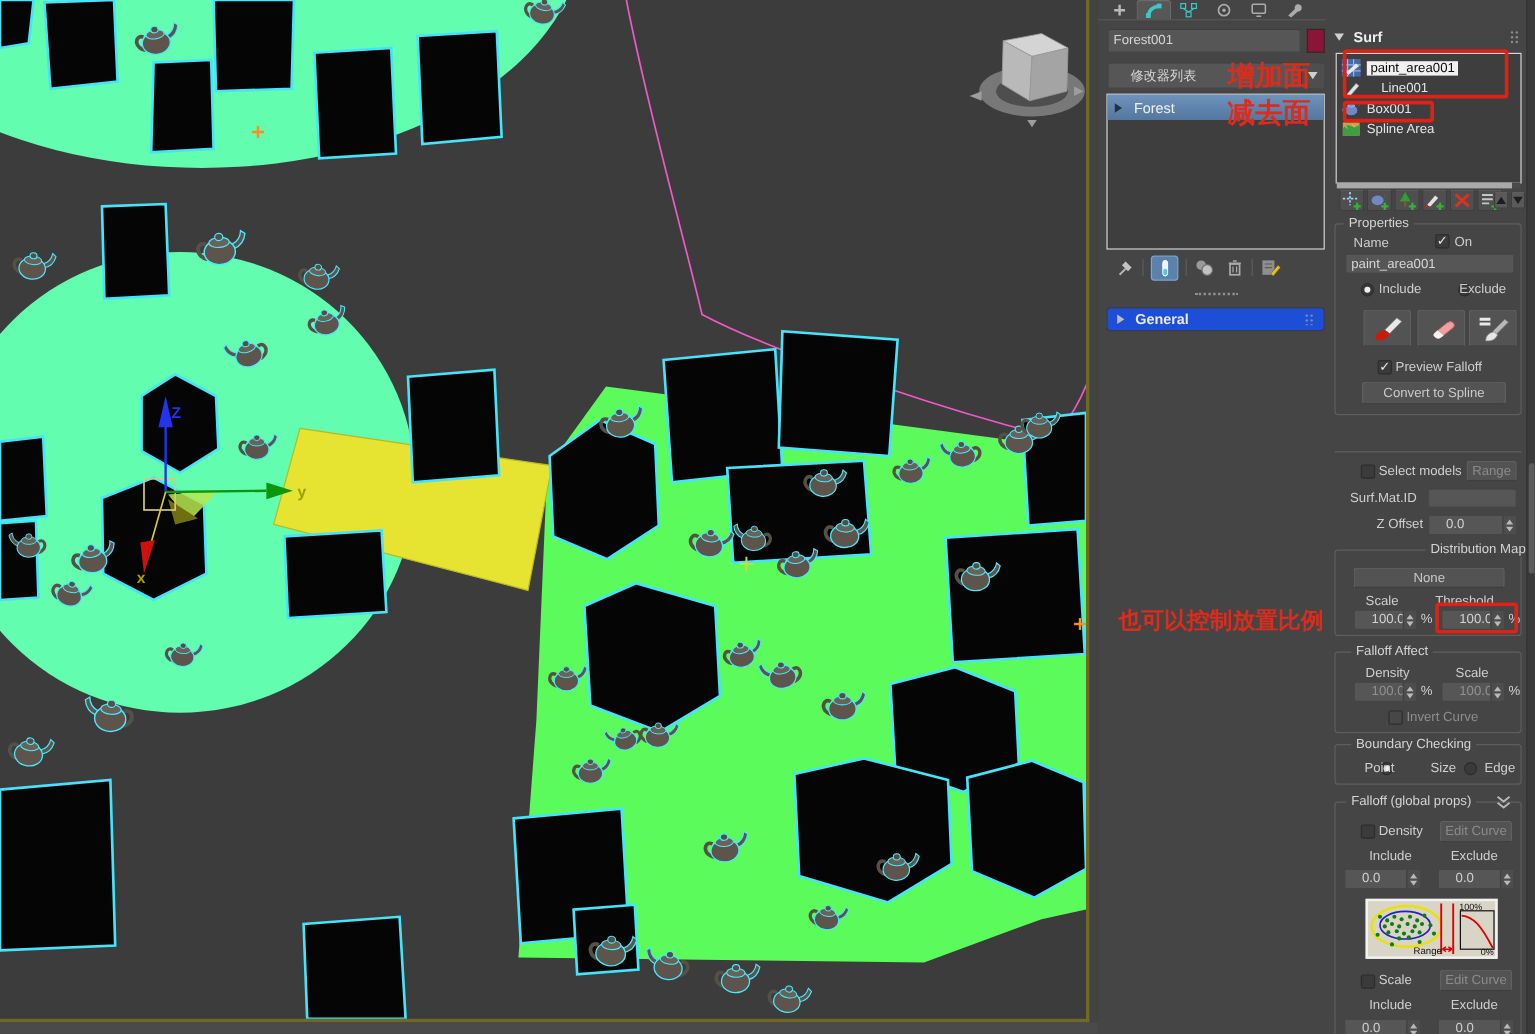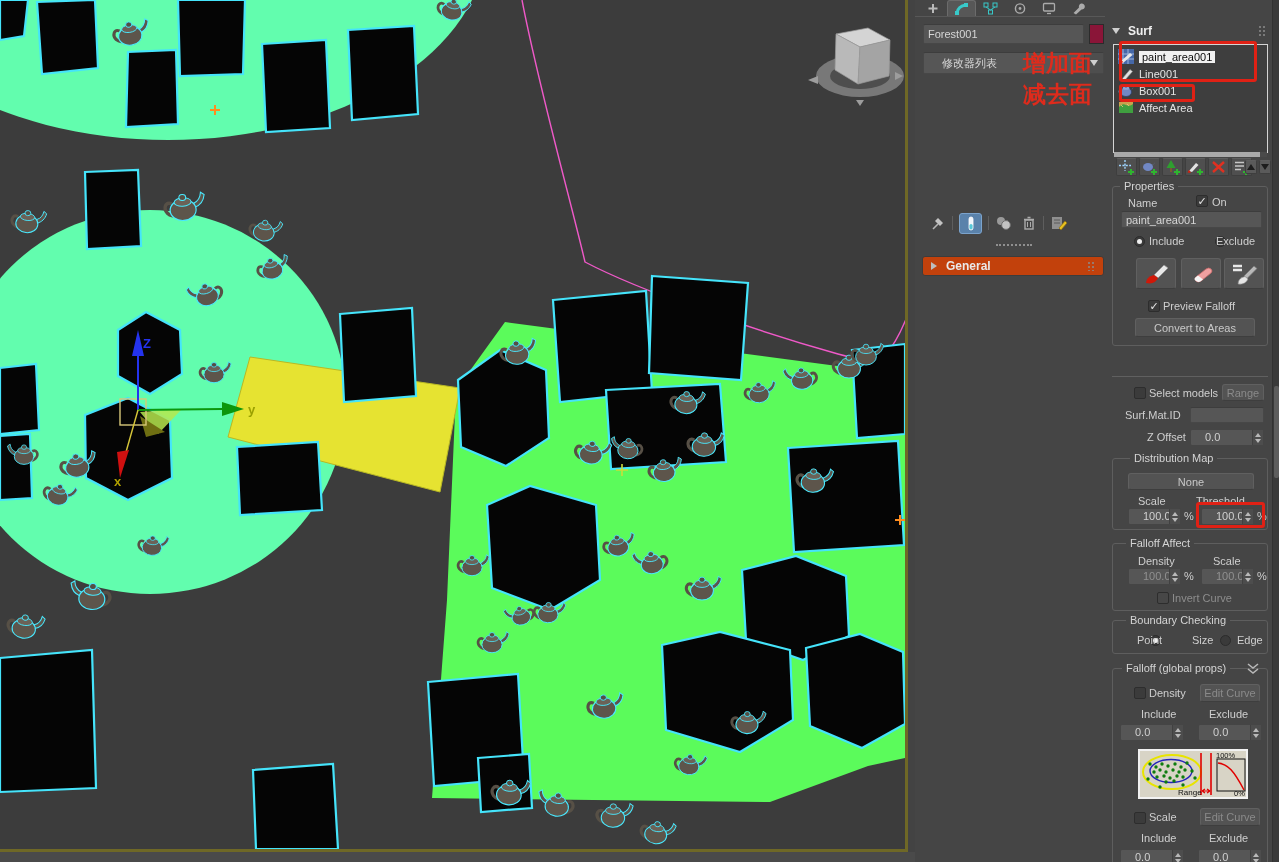--- a/index.html
+++ b/index.html
@@ -25,21 +25,21 @@
   .chk.on::after{content:"\2713"}
   .chk.dim{background:#474747}
   .radio{width:11px;height:11px;border-radius:50%;background:#3a3a3a;border:1px solid #2c2c2c;display:inline-block;position:relative;box-sizing:border-box}
   .radio.on::after{content:"";position:absolute;left:2px;top:2px;width:5px;height:5px;border-radius:50%;background:#efefef}
   .group{border:1px solid #5e5e5e;border-radius:3px;box-sizing:border-box}
   .gtitle{position:absolute;background:#454545;padding:0 4px;font-size:11px;color:#d4d4d4;white-space:nowrap}
   .redbox{border:3px solid #e0211573;border-color:#e02115;border-radius:3px;box-sizing:border-box;pointer-events:none}
   .redtext{color:#de2b1c;font-weight:bold;white-space:nowrap;font-family:"DejaVu Sans","Liberation Sans",sans-serif}
   .tri-r{width:0;height:0;border-top:4px solid transparent;border-bottom:4px solid transparent;border-left:6px solid #bdbdbd}
   .tri-dn{width:0;height:0;border-left:4px solid transparent;border-right:4px solid transparent;border-top:6px solid #cfcfcf}
-  .rollout{background:#c2410c;border:1px solid #3c3c3c;border-radius:3px;display:flex;align-items:center;box-sizing:border-box}
+  .rollout{background:#1d4ed8;border:1px solid #3c3c3c;border-radius:3px;display:flex;align-items:center;box-sizing:border-box}
   .listbox{background:#3e3e3e;border:1px solid #d4d4d4;box-sizing:border-box}
   .tabbtn{display:flex;align-items:center;justify-content:center;width:29px;height:16px;box-sizing:border-box}
   .tabbtn.sel{background:#575757;border:1px solid #6b6b6b;border-bottom:none;border-radius:3px 3px 0 0}
   .itembtn{background:#4f4f4f;border:1px solid #3e3e3e;border-top-color:#5e5e5e;border-radius:2px;display:flex;align-items:center;justify-content:center;box-sizing:border-box}
   .licon{display:inline-block;vertical-align:middle}
   .seltext{background:#f1f1f1;color:#0b0b0b;padding:0 3px}
 </style>
 </head>
 <body>
 
@@ -230,20 +230,26 @@
 
   
   <div class="a field" style="left:923px;top:52px;width:181px;height:22px;padding:0">
     <span style="flex:1;padding:0 18px">修改器列表</span>
     <span style="width:18px;height:100%;background:#4e4e4e;border-left:1px solid #3f3f3f;display:flex;align-items:center;justify-content:center">
       <span class="tri-dn"></span>
     </span>
   </div>
 
   
+  <div class="a listbox" style="left:922px;top:78px;width:182px;height:130px">
+    <div style="height:21px;background:linear-gradient(#6d92bc,#54779f);display:flex;align-items:center;padding-left:6px">
+      <span class="tri-r" style="border-left-color:#23303e"></span>
+      <span style="margin-left:10px;color:#f2f2f2;font-size:12px">Forest</span>
+    </div>
+  </div>
 
   
   <div class="a" style="left:922px;top:212px;width:182px;height:22px;display:flex;align-items:center">
     <svg width="16" height="16" style="margin-left:8px">
         <path d="M3 14 L8 9" stroke="#b5b5b5" stroke-width="1.6"></path>
         <path d="M8 3 l5 5 -3 3 -5 -5 z" fill="#c3c3c3"></path>
       </svg>
     <div style="width:1px;height:14px;background:#5e5e5e;margin:0 6px"></div>
     <div style="width:21px;height:19px;background:#5a82ab;border:1px solid #7ba3cc;border-radius:3px;display:flex;align-items:center;justify-content:center">
       <svg width="10" height="15">
@@ -318,39 +324,39 @@
           <path d="M2 13 L12 4 l2.5 2 L5 14 Z" fill="#e8e8e8"></path>
           <path d="M2 13 l3.5 0.6 L3 10.5 z" fill="#d02010"></path>
         </svg>
       <span class="seltext" style="margin-left:5px;font-size:11px">paint_area001</span>
     </div>
     <div style="height:17px;display:flex;align-items:center;padding-left:4px">
       <svg class="licon" width="16" height="15">
           <path d="M4 13 L12 3.5 l2.5 2 L7 14 Z" fill="#e2e2e2" stroke="#8f8f8f" stroke-width="0.6"></path>
           <path d="M1.5 14 l4.5 0.4 L3 10.8 z" fill="#d02010"></path>
         </svg>
-      <span style="margin-left:5px;color:#e4e4e4;font-size:11px">Line001</span>
+      <span style="margin-left:17px;color:#e4e4e4;font-size:11px">Line001</span>
     </div>
     <div style="height:17px;display:flex;align-items:center;padding-left:4px">
       <svg class="licon" width="16" height="15">
           <ellipse cx="8" cy="9" rx="5.5" ry="4.5" fill="#7188c4" stroke="#2e3f66" stroke-width="0.8"></ellipse>
           <ellipse cx="8" cy="5.2" rx="3.4" ry="1.6" fill="#8fa3d4"></ellipse>
           <circle cx="8" cy="3.6" r="1.3" fill="#5f76b0"></circle>
           <path d="M13 7 q2.2 -1 2.6 -3.4 l-1.6 2.6 q-0.4 1 -1 0.8z" fill="#7188c4"></path>
           <path d="M2.8 6.8 q-2.2 0.6 -1.4 2.8" stroke="#7188c4" stroke-width="1.4" fill="none"></path>
         </svg>
       <span style="margin-left:5px;color:#e4e4e4;font-size:11px">Box001</span>
     </div>
     <div style="height:17px;display:flex;align-items:center;padding-left:4px">
       <svg class="licon" width="16" height="15">
           <rect x="1" y="2" width="14" height="11" fill="#c8a24e"></rect>
           <path d="M1 7 q3 -4 7 -2 t7 -1 v9 h-14 z" fill="#3f9f3f"></path>
           <path d="M3 5 l2 2 M9 4 l2 2" stroke="#e6d07a" stroke-width="0.8"></path>
         </svg>
-      <span style="margin-left:5px;color:#e4e4e4;font-size:11px">Affect Area</span>
+      <span style="margin-left:5px;color:#e4e4e4;font-size:11px">Spline Area</span>
     </div>
   </div>
   
   <div class="a" style="left:1114px;top:152px;width:153px;height:5px;background:#4a4a4a">
     <div style="width:146px;height:5px;background:#a9a9a9"></div>
   </div>
 
   
   <div class="a redbox" style="left:1119px;top:41px;width:138px;height:41px"></div>
   <div class="a redbox" style="left:1119px;top:84px;width:76px;height:18px"></div>
@@ -433,21 +439,21 @@
     <svg width="28" height="24">
         <path d="M3 4h9M3 8h9" stroke="#e8e8e8" stroke-width="2.6"></path>
         <path d="M14 14 L24 4 l3 2.5 -10 10 z" fill="#b8b8b8" stroke="#777" stroke-width="0.7"></path>
         <path d="M8 22 q0 -6 7 -7.5 l3 2.5 q-2.5 6 -10 5z" fill="#e6e6e6" stroke="#8a8a8a" stroke-width="0.6"></path>
       </svg>
   </div>
 
   <span class="a chk on" style="left:1148px;top:300px"></span>
   <span class="a lbl" style="left:1163px;top:300px">Preview Falloff</span>
   <div class="a btn" style="left:1135px;top:318px;width:120px;height:19px">
-    <span>Convert to Areas</span>
+    <span>Convert to Spline</span>
   </div>
 
   
   <div class="a" style="left:1112px;top:376px;width:156px;height:1px;background:#606060"></div>
 
   
   <span class="a chk" style="left:1134px;top:387px"></span>
   <span class="a lbl" style="left:1149px;top:387px">Select models</span>
   <div class="a btn disabled" style="left:1222px;top:384px;width:42px;height:17px">
     <span>Range</span>
@@ -460,21 +466,21 @@
   <div class="a spinner" style="left:1190px;top:429px;width:74px;height:17px">
     <span class="spin-val">0.0</span>
     <span class="spin-btns">
         <i class="tu"></i>
         <i class="td"></i>
       </span>
   </div>
 
   
   <div class="a group" style="left:1112px;top:458px;width:156px;height:72px"></div>
-  <span class="gtitle" style="left:1130px;top:452px">Distribution Map</span>
+  <span class="gtitle" style="left:1188px;top:452px">Distribution Map</span>
   <div class="a btn" style="left:1128px;top:473px;width:126px;height:17px">
     <span>None</span>
   </div>
   <span class="a lbl" style="left:1138px;top:495px">Scale</span>
   <span class="a lbl" style="left:1196px;top:495px">Threshold</span>
   <div class="a spinner" style="left:1128px;top:508px;width:53px;height:17px">
     <span class="spin-val">100.0</span>
     <span class="spin-btns">
         <i class="tu"></i>
         <i class="td"></i>
@@ -483,20 +489,21 @@
   <span class="a lbl" style="left:1184px;top:510px">%</span>
   <div class="a spinner" style="left:1201px;top:508px;width:53px;height:17px">
     <span class="spin-val">100.0</span>
     <span class="spin-btns">
         <i class="tu"></i>
         <i class="td"></i>
       </span>
   </div>
   <span class="a lbl" style="left:1257px;top:510px">%</span>
   <div class="a redbox" style="left:1196px;top:502px;width:69px;height:26px"></div>
+  <div class="a redtext" style="left:932px;top:504px;font-size:19px">也可以控制放置比例</div>
 
   
   <div class="a group" style="left:1112px;top:543px;width:156px;height:68px"></div>
   <span class="gtitle" style="left:1126px;top:537px">Falloff Affect</span>
   <span class="a lbl" style="left:1138px;top:555px">Density</span>
   <span class="a lbl" style="left:1213px;top:555px">Scale</span>
   <div class="a spinner" style="left:1128px;top:568px;width:53px;height:17px">
     <span class="spin-val dis">100.0</span>
     <span class="spin-btns">
         <i class="tu"></i>

